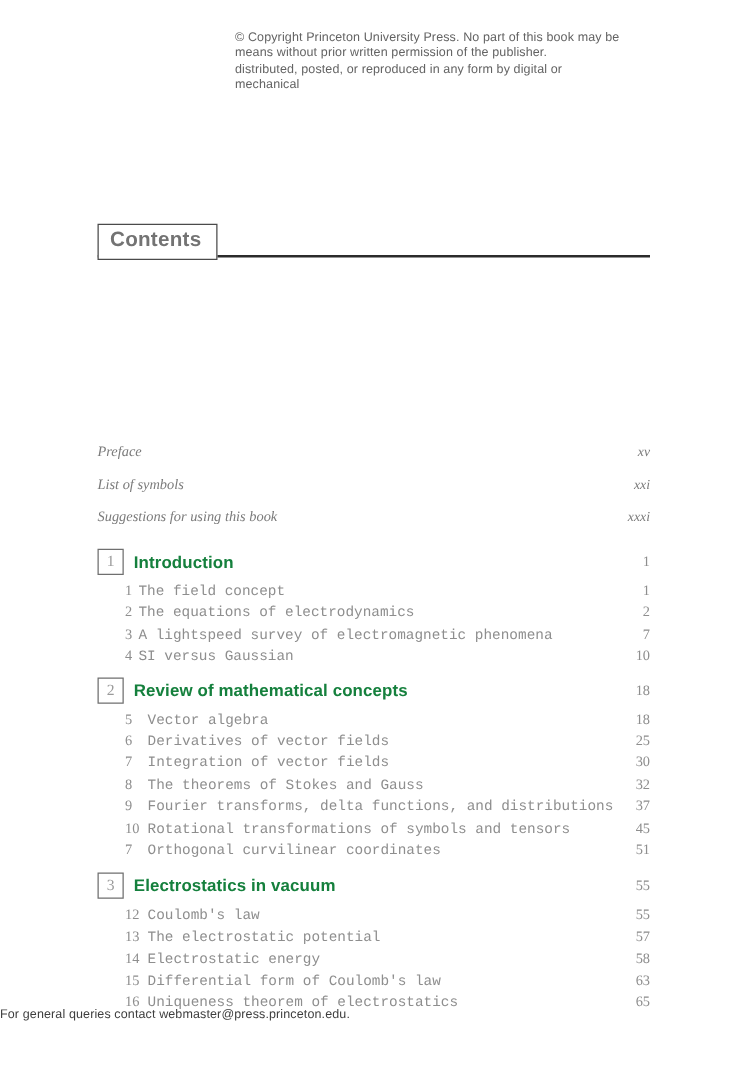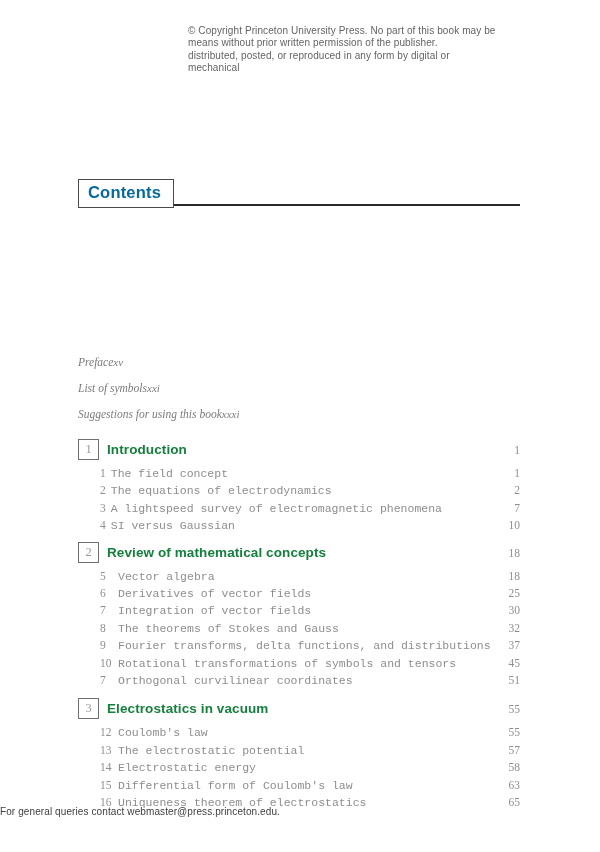--- a/index.html
+++ b/index.html
@@ -31,21 +31,21 @@
   .contents-box {
     position: absolute;
     left: 78px;
     top: 179px;
     z-index: 2;
     background: #ffffff;
     border: 1.4px solid #4a4a4a;
     padding: 3px 12px 5px 9px;
     font-size: 16.5px;
     font-weight: bold;
-    color: #0369a1;
+    color: #737373;
     letter-spacing: .2px;
   }
   .contents-rule {
     position: absolute;
     left: 78px;
     top: 204px;
     width: 442px;
     height: 2px;
     background: #2b2b2b;
     z-index: 1;
@@ -54,20 +54,21 @@
   
   .toc {
     position: absolute;
     left: 78px;
     top: 356px;
     width: 442px;
   }
 
   .fm-row {
     display: flex;
+    justify-content: space-between;
     align-items: baseline;
     height: 26px;
     font-family: "Liberation Serif", "DejaVu Serif", serif;
     font-style: italic;
     font-size: 11.5px;
     color: #7b7b7b;
   }
   .fm-page { font-size: 11px; }
 
   .chapter.c1 { margin-top: 5px; }

